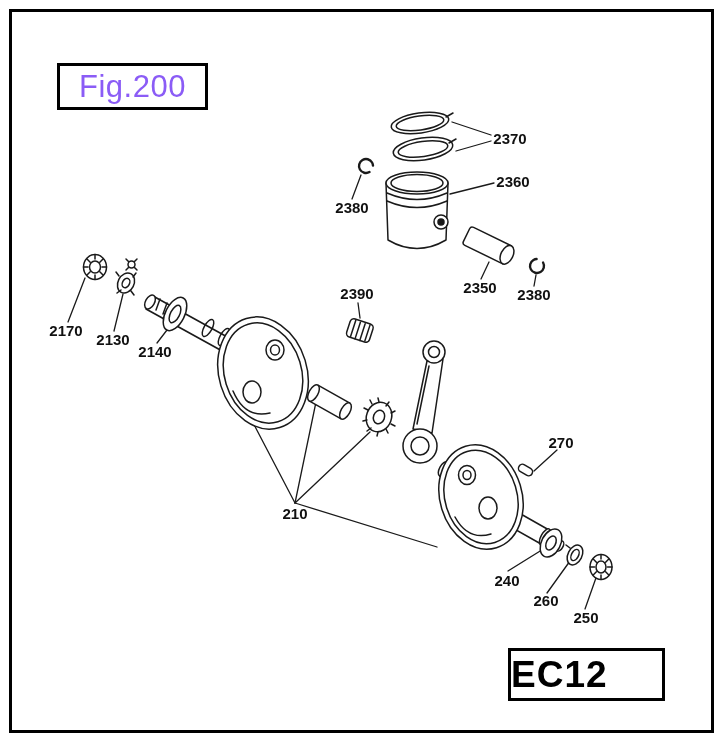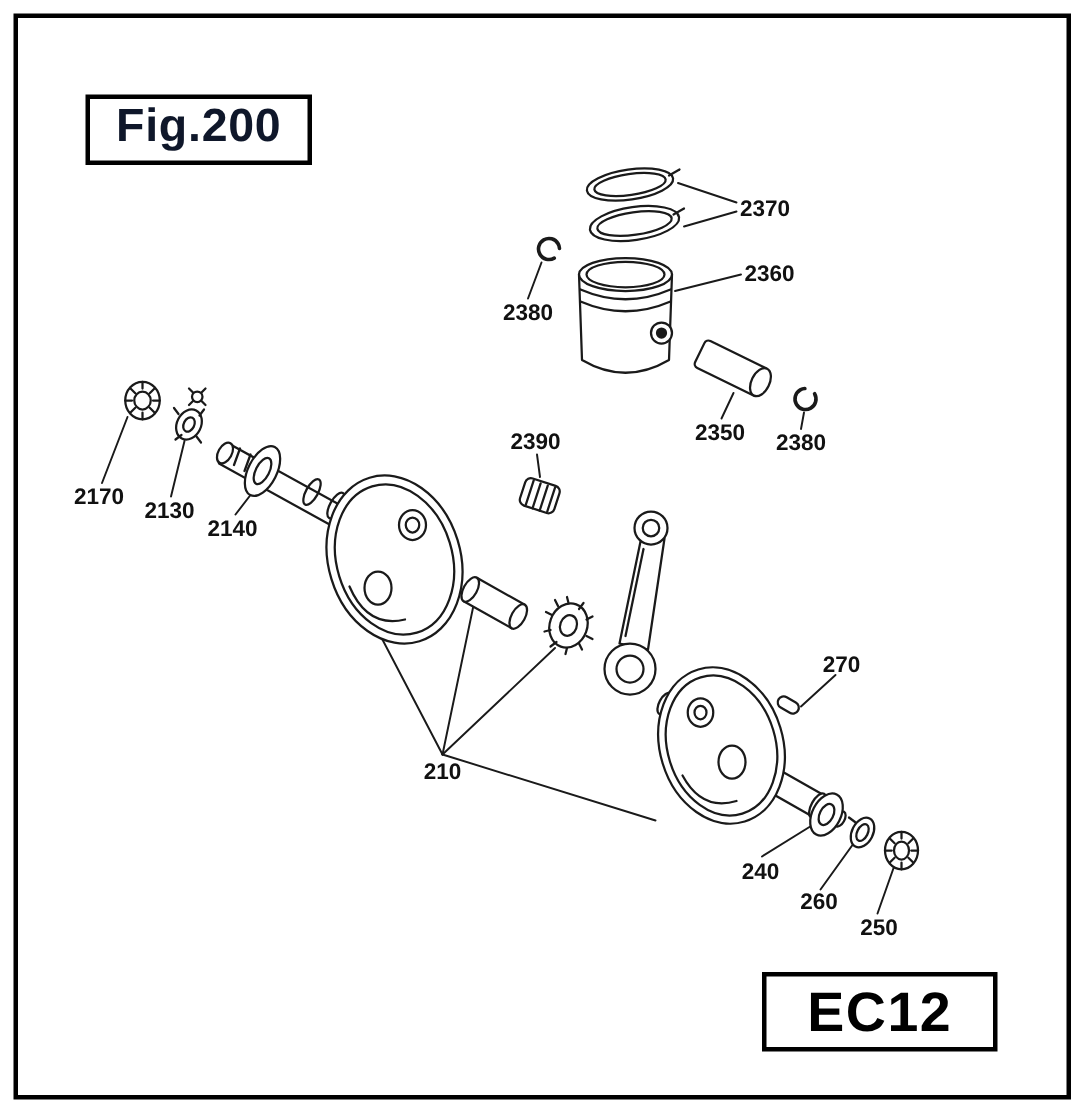--- a/index.html
+++ b/index.html
@@ -3,25 +3,25 @@
 <meta charset="utf-8">
 <style>
   *{box-sizing:border-box}
   html,body{margin:0;padding:0}
   body{width:723px;height:742px;position:relative;background:#fff;
        font-family:"Liberation Sans",sans-serif;overflow:hidden}
   .frame{position:absolute;left:9px;top:9px;width:705px;height:724px;
          border:3px solid #000;background:#fff}
   .art{position:absolute;left:0;top:0;width:723px;height:742px}
   .fig-box{position:absolute;left:57px;top:63px;width:151px;height:47px;
-           border:3px solid #000;background:#fff;display:flex;align-items:flex-start;
-           justify-content:center;font-size:31px;font-weight:bold;letter-spacing:.5px;color:#0f172a}
+           border:3px solid #000;background:#fff;display:flex;align-items:center;
+           justify-content:center;font-size:31px;font-weight:normal;letter-spacing:.5px;color:#8b5cf6}
   .code-box{position:absolute;left:508px;top:648px;width:157px;height:53px;
             border:3px solid #000;background:#fff;display:flex;align-items:center;
-            justify-content:center;font-size:37px;font-weight:bold;letter-spacing:1px;color:#000}
+            justify-content:flex-start;font-size:37px;font-weight:bold;letter-spacing:1px;color:#000}
 </style>
 </head>
 <body>
 
 <div class="frame"></div>
 
 <svg class="art" viewBox="0 0 723 742">
   <g stroke="#1a1a1a" stroke-width="1.5" fill="none" stroke-linecap="round" stroke-linejoin="round">
 
     <g stroke-width="1.3">

